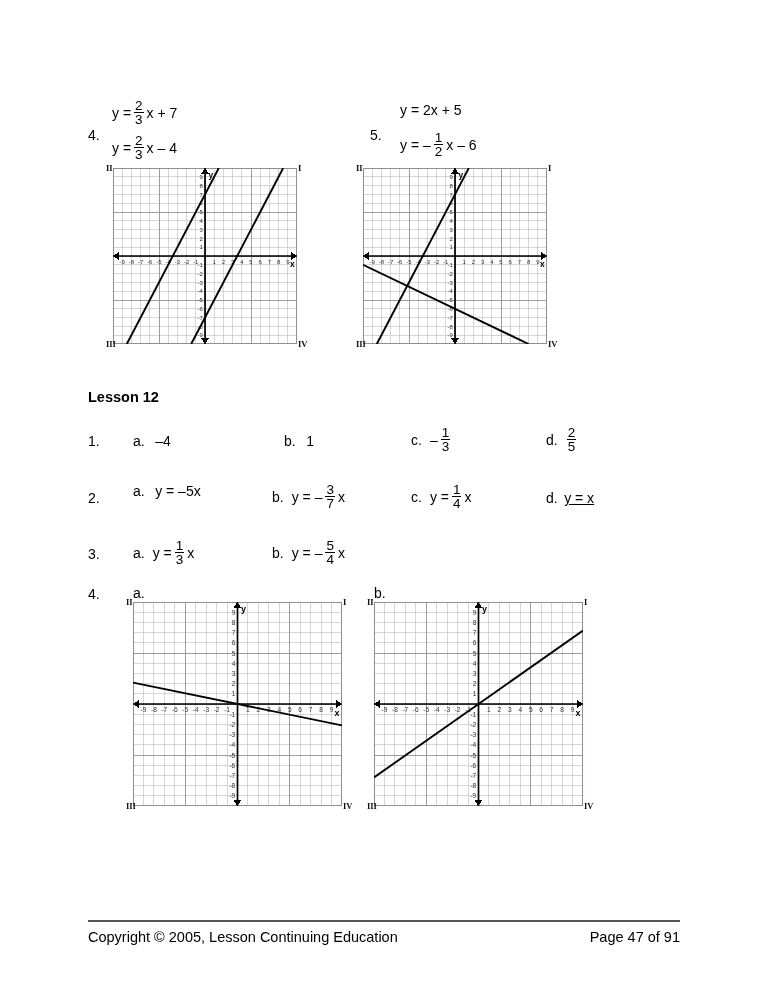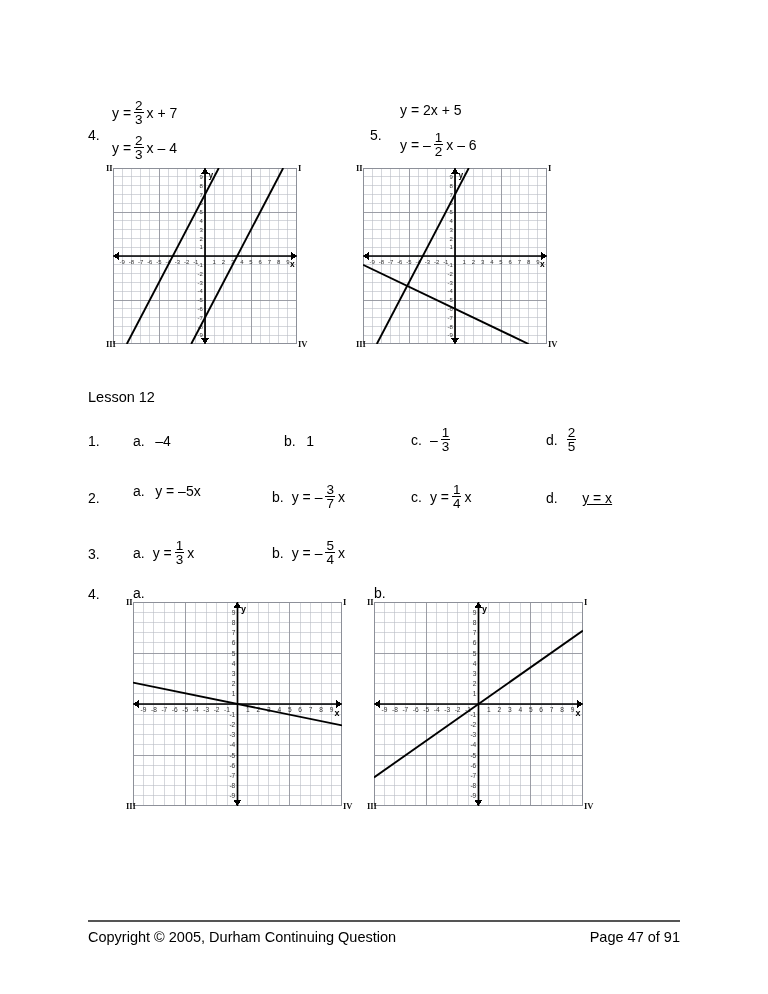--- a/index.html
+++ b/index.html
@@ -71,21 +71,21 @@
     top: -0.5px;
   }
   .frac .num { padding: 0 1px; }
   .frac .den { padding: 0 1px; border-top: 1.3px solid #000; }
 
   .abs { position: absolute; }
 
   .section-title {
     position: absolute;
     font-size: 14.5px;
-    font-weight: normal;
+    font-weight: bold;
   }
 
   
   .graph { position: absolute; }
   .graph svg { display: block; }
   .romnum {
     position: absolute;
     font-size: 8.5px;
     font-weight: bold;
     font-family: "Liberation Serif", serif;
@@ -450,21 +450,21 @@
       <span>y =</span>
       <span class="frac">
         <span class="num">1</span>
         <span class="den">4</span>
       </span>
       <span>x</span>
     </span>
   </div>
   <div class="abs" style="left:546px; top:489px;">
     <span class="letter">d.</span>
-    <span class="eq" style="margin-left:20px;text-decoration:underline;">y = x</span>
+    <span class="eq" style="margin-left:2px;text-decoration:underline;">y = x</span>
   </div>
 
   <div class="abs" style="left:88px; top:545px;">
     <span class="qnum">3.</span>
   </div>
   <div class="abs" style="left:133px; top:539px;">
     <span class="eq">
       <span class="letter" style="margin-right:6px;">a.</span>
       <span>y =</span>
       <span class="frac">
@@ -730,17 +730,17 @@
           <line x1="0.00" y1="175.44" x2="209.00" y2="28.56"></line>
         </g>
       </svg>
       <div class="romnum" style="left: -7px; top: -5px;">II</div>
       <div class="romnum" style="left: 210px; top: -5px;">I</div>
       <div class="romnum" style="left: -7px; top: 199px;">III</div>
       <div class="romnum" style="left: 210px; top: 199px;">IV</div>
     </div>
 
   <div class="footer">
-    <span>Copyright © 2005, Durham Continuing Question</span>
+    <span>Copyright © 2005, Lesson Continuing Education</span>
     <span>Page 47 of 91</span>
   </div>
 
 </div>
 
 </body></html>

